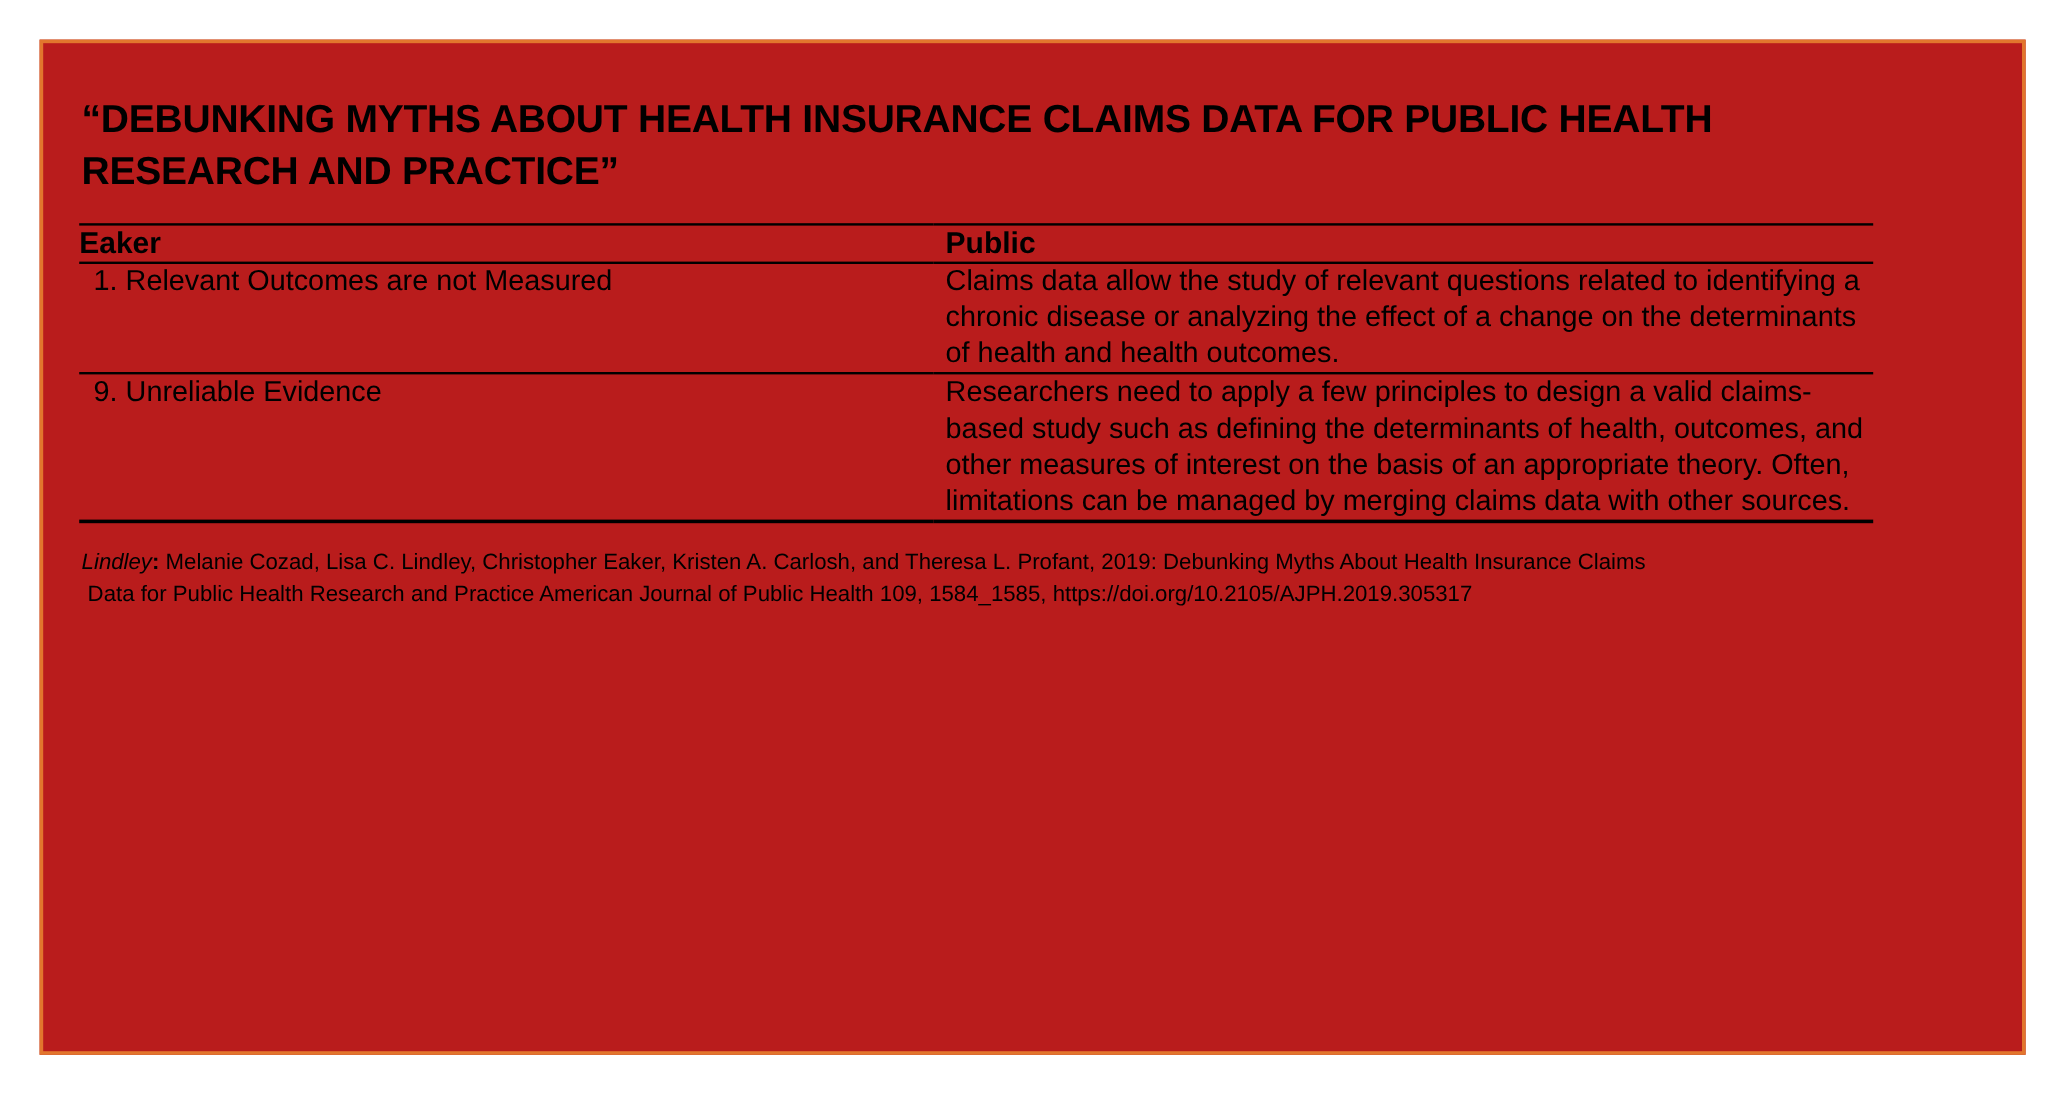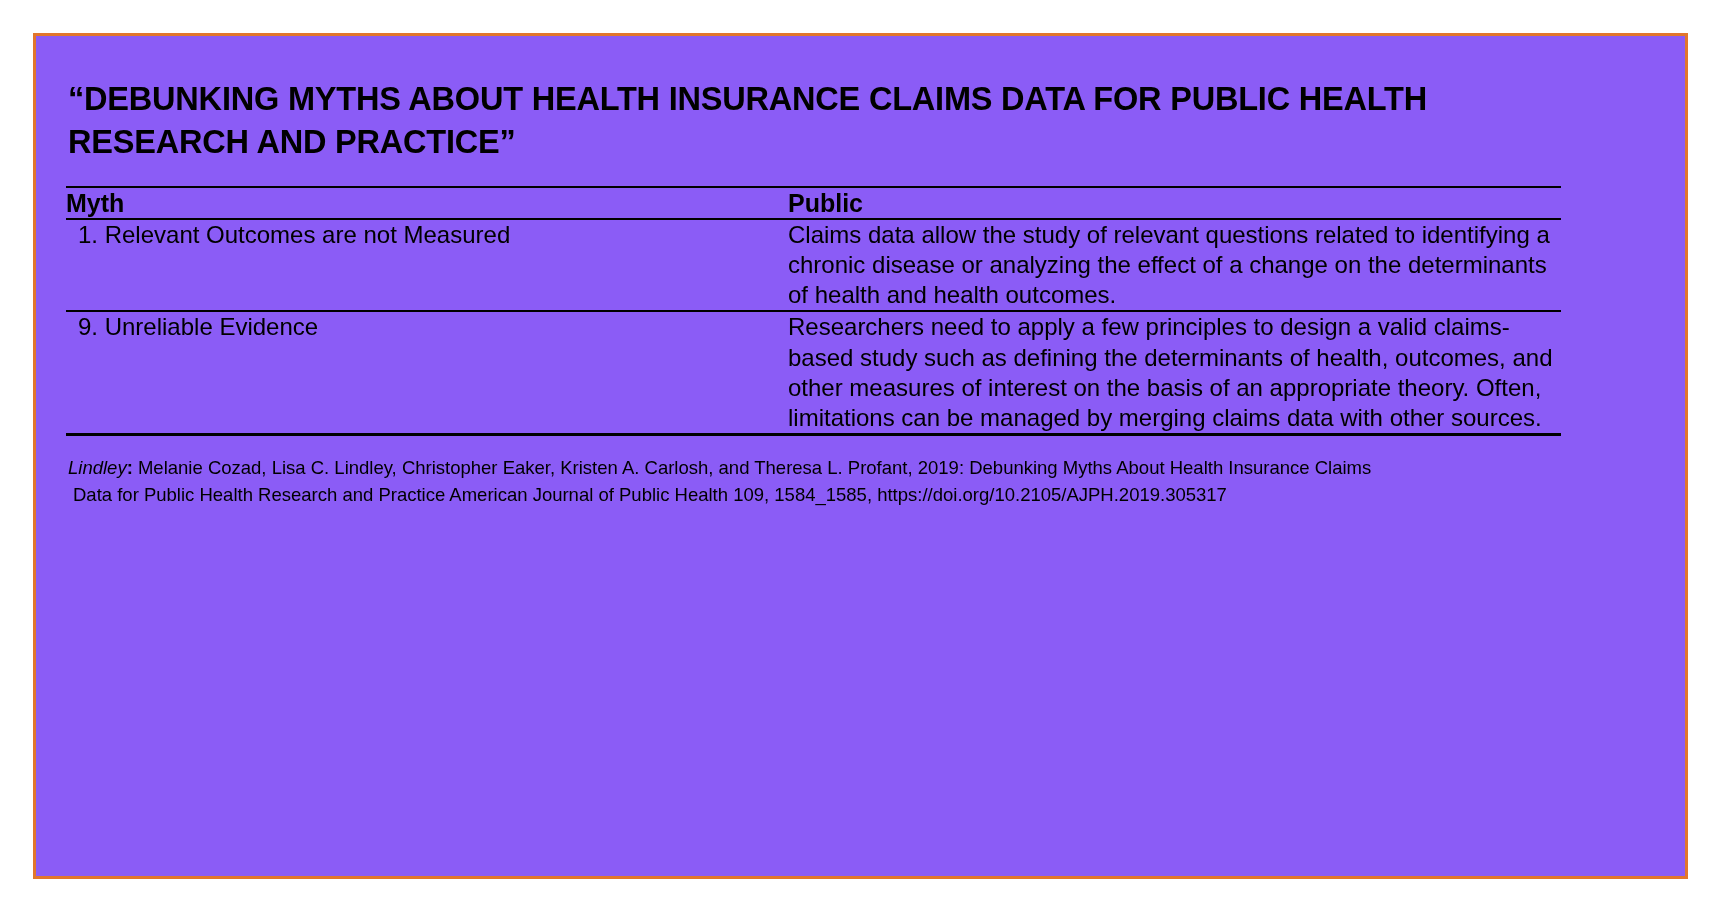--- a/index.html
+++ b/index.html
@@ -16,21 +16,21 @@
   }
 
   .slide {
     position: absolute;
     left: 33px;
     top: 33px;
     width: 1655px;
     height: 846px;
     border: 3px solid #E2762D;
     box-sizing: border-box;
-    background: #8b5cf6;
+    background: #b91c1c;
   }
 
   .inner {
     position: absolute;
     left: 30px;
     top: 20px;
     right: 22px;
     bottom: 10px;
   }
 
@@ -120,21 +120,21 @@
 
     <div class="title">“DEBUNKING MYTHS ABOUT HEALTH INSURANCE CLAIMS DATA FOR PUBLIC HEALTH RESEARCH AND PRACTICE”</div>
 
     <table class="myth-table">
       <colgroup>
         <col class="c-myth">
         <col class="c-debunk">
       </colgroup>
       <thead>
         <tr>
-          <th class="head-cell myth-col rule-top">Myth</th>
+          <th class="head-cell myth-col rule-top">Eaker</th>
           <th class="head-cell debunk-col rule-top">Public</th>
         </tr>
       </thead>
       <tbody>
         <tr>
           <td class="body-cell myth-col rule-top">1. Relevant Outcomes are not Measured</td>
           <td class="body-cell debunk-col rule-top">Claims data allow the study of relevant questions related to identifying a chronic disease or analyzing the effect of a change on the determinants of health and health outcomes.</td>
         </tr>
         <tr>
           <td class="body-cell myth-col rule-top">9. Unreliable Evidence</td>

